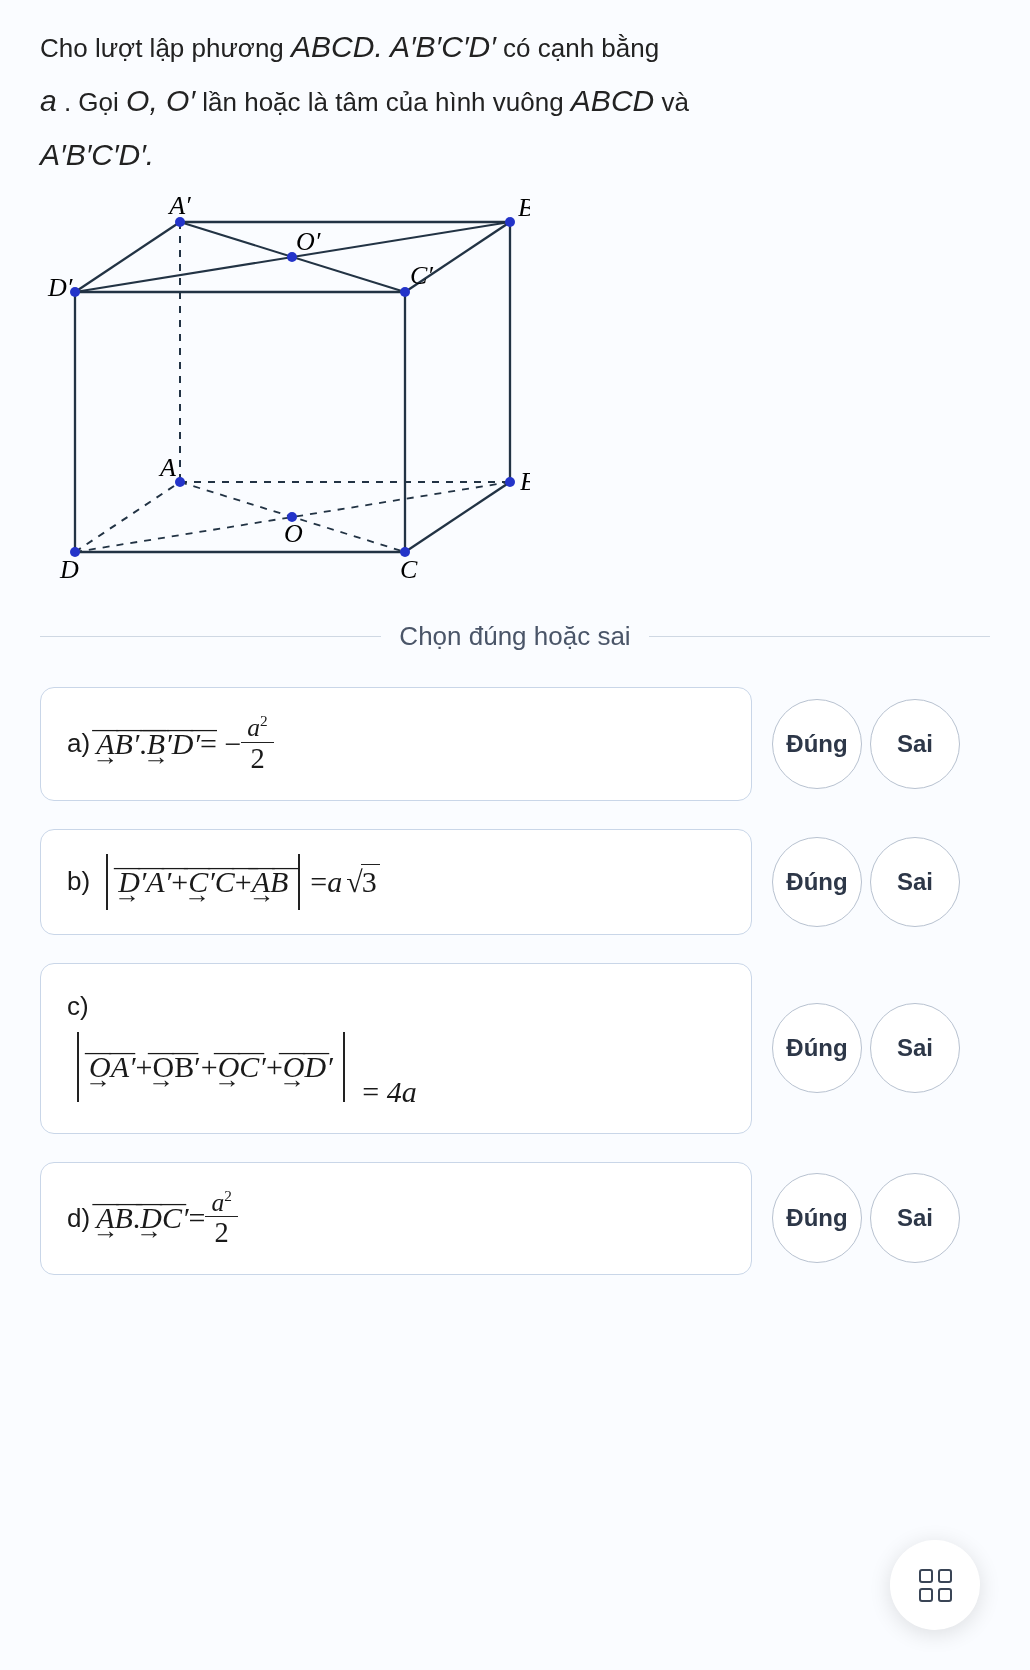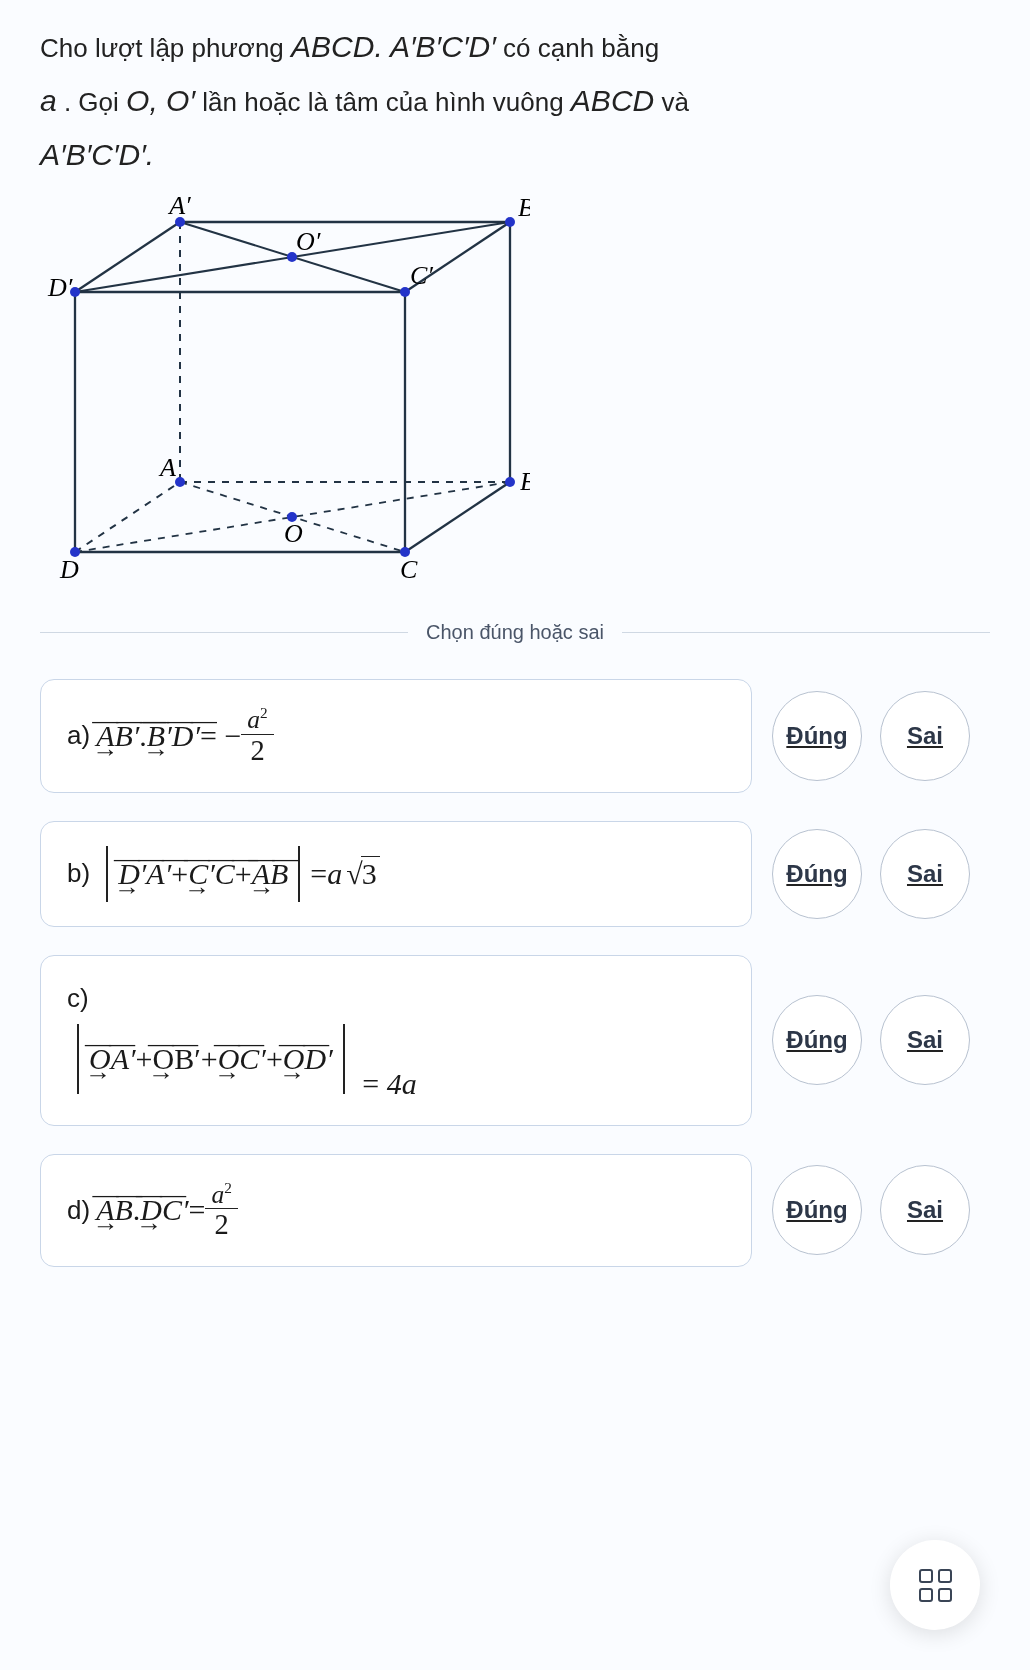--- a/index.html
+++ b/index.html
@@ -24,21 +24,21 @@
     align-items: center;
     margin: 25px 0 35px 0;
   }
   .section-divider .line {
     flex: 1;
     height: 1px;
     background: #cfd8e3;
   }
   .section-divider .title {
     padding: 0 18px;
-    font-size: 20px;
+    font-size: 26px;
     color: #4a5568;
     font-weight: 500;
   }
   .question-row {
     display: flex;
     align-items: center;
     margin-bottom: 28px;
     gap: 20px;
   }
   .question-card {
@@ -51,23 +51,22 @@
     font-size: 30px;
     color: #1a1a1a;
     min-height: 94px;
     display: flex;
     align-items: center;
   }
   .card-c { display:block; }
   .card-c .letter { margin-bottom:10px; }
   .answer-buttons {
     display: flex;
-    gap: 18px;
-    align-items: center;
-    text-decoration: underline;
+    gap: 8px;
+    align-items: center;
   }
   .ans-btn {
     width: 90px;
     height: 90px;
     border-radius: 50%;
     border: 1.5px solid #b8c2d0;
     background: #fff;
     font-size: 24px;
     color: #2d3748;
     font-weight: 600;

